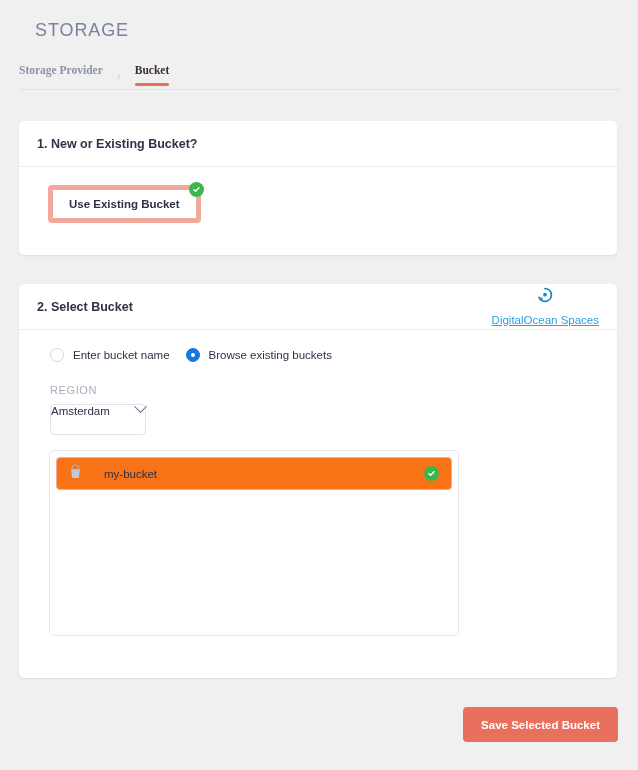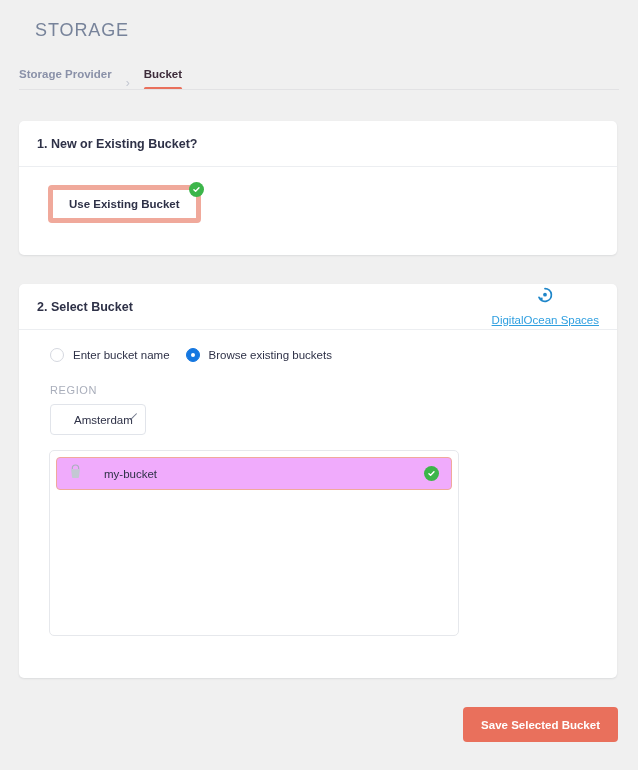--- a/index.html
+++ b/index.html
@@ -26,21 +26,22 @@
     color: #77839a;
     font-weight: 400;
   }
   .tabs {
     position: absolute;
     left: 19px;
     top: 60px;
     width: 600px;
     height: 30px;
     display: flex;
-    align-items: flex-end;
+    align-items: center;
+    font-family: Liberation Serif, serif;
   }
   .tabs:after {
     content: "";
     position: absolute;
     left: 0;
     right: 0;
     bottom: 0;
     height: 1px;
     background: #e2e2e4;
   }
@@ -195,23 +196,22 @@
     color: #a9aebb;
   }
   .select {
     margin: 8px 0 0 31px;
     width: 96px;
     height: 31px;
     border: 1px solid #e1e4ea;
     border-radius: 4px;
     background: #fff;
     display: flex;
-    align-items: center;
     justify-content: space-between;
-    padding: 0 23px;
+    padding: 0 0;
     font-size: 11.5px;
     color: #2e3147;
     cursor: pointer;
   }
   .chev {
     width: 9px; height: 9px;
     border-right: 1.4px solid #6f7589;
     border-bottom: 1.4px solid #6f7589;
     transform: rotate(45deg) translate(-2px,-2px);
   }
@@ -230,21 +230,21 @@
   .bucket-item {
     height: 33px;
     border-radius: 4px;
     display: flex;
     align-items: center;
     padding: 0 12px;
     cursor: pointer;
     gap: 22px;
   }
   .bucket-item.selected {
-    background: #f0abfc;
+    background: #f97316;
     border: 1px solid #f0a99b;
   }
   .bucket-name {
     font-size: 11.5px;
     color: #2e3147;
     flex: 1;
   }
   .check-circle {
     width: 15px;
     height: 15px;

